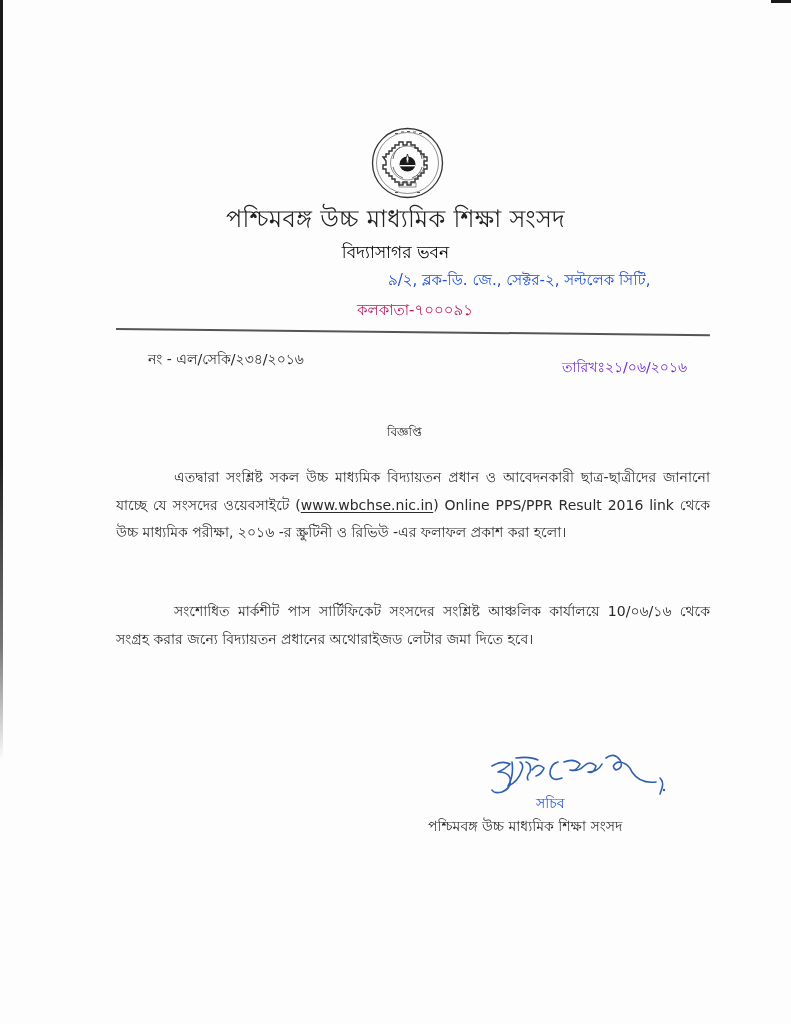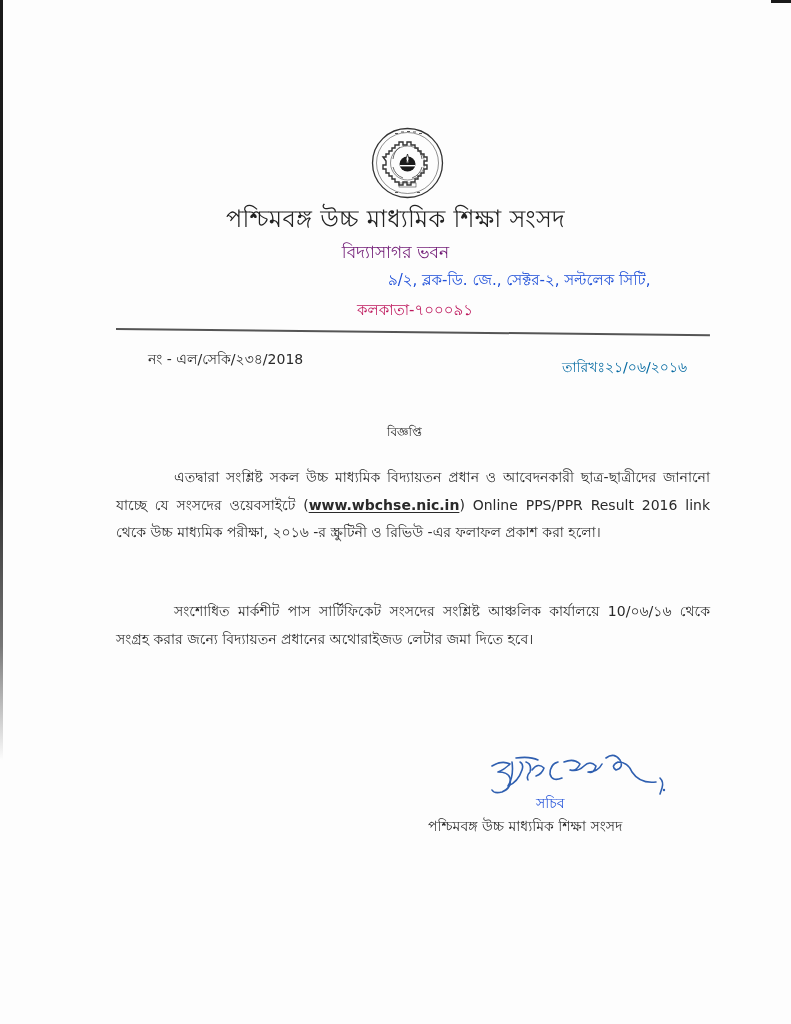--- a/index.html
+++ b/index.html
@@ -39,21 +39,21 @@
     }
     .org-name {
       top: 200px;
       font-size: 24px;
       letter-spacing: 0.3px;
       color: #222;
     }
     .building {
       top: 239px;
       font-size: 17px;
-      color: #701a75;
+      color: #000000;
     }
     .address-1 {
       top: 268px;
       left: 388px;
       width: auto;
       text-align: left;
       font-size: 15px;
       color: #1d4ed8;
     }
     .address-2 {
@@ -75,21 +75,21 @@
     .memo-no {
       position: absolute;
       left: 148px; top: 348px;
       font-size: 14px;
       color: #2a2a2a;
     }
     .memo-date {
       position: absolute;
       left: 562px; top: 356px;
       font-size: 14px;
-      color: #0369a1;
+      color: #6d28d9;
     }
     .notice-title {
       position: absolute;
       left: 387px; top: 423px;
       font-size: 12px;
       text-underline-offset: 3px;
       color: #222;
     }
     .para {
       position: absolute;
@@ -101,21 +101,20 @@
       text-align-last: left;
       color: #2a2a2a;
     }
     .para .indent { display: inline-block; width: 58px; }
     .para-1 { top: 464px; }
     .para-2 { top: 598px; }
     .link {
       color: #2a2a2a;
       text-decoration: underline;
       text-underline-offset: 2px;
-      font-weight: bold;
     }
     .signature {
       position: absolute;
       left: 488px; top: 752px;
       width: 190px; height: 50px;
     }
     .sign-title {
       position: absolute;
       left: 536px; top: 792px;
       font-size: 14px;
@@ -169,21 +168,21 @@
   </svg>
 
   <div class="header-block org-name">পশ্চিমবঙ্গ উচ্চ মাধ্যমিক শিক্ষা সংসদ</div>
   <div class="header-block building">বিদ্যাসাগর ভবন</div>
   <div class="header-block address-1">৯/২, ব্লক-ডি. জে., সেক্টর-২, সল্টলেক সিটি,</div>
   <div class="header-block address-2">কলকাতা-৭০০০৯১</div>
 </div>
 
 <div class="divider"></div>
 
-<div class="memo-no">নং - এল/সেকি/২৩৪/2018</div>
+<div class="memo-no">নং - এল/সেকি/২৩৪/২০১৬</div>
 <div class="memo-date">তারিখঃ২১/০৬/২০১৬</div>
 
 <div class="notice-title">বিজ্ঞপ্তি</div>
 
 <div class="para para-1">
   <span class="indent"></span><span>এতদ্বারা সংশ্লিষ্ট সকল উচ্চ মাধ্যমিক বিদ্যায়তন প্রধান ও আবেদনকারী ছাত্র-ছাত্রীদের জানানো যাচ্ছে যে সংসদের ওয়েবসাইটে (</span><span class="link">www.wbchse.nic.in</span><span>) Online PPS/PPR Result 2016 link থেকে  উচ্চ মাধ্যমিক পরীক্ষা, ২০১৬ -র স্ক্রুটিনী ও রিভিউ -এর ফলাফল প্রকাশ করা হলো।</span>
 </div>
 
 <div class="para para-2">
   <span class="indent"></span><span>সংশোধিত মার্কশীট পাস সার্টিফিকেট সংসদের সংশ্লিষ্ট আঞ্চলিক কার্যালয়ে 10/০৬/১৬ থেকে সংগ্রহ করার জন্যে বিদ্যায়তন প্রধানের অথোরাইজড লেটার জমা দিতে হবে।</span>

